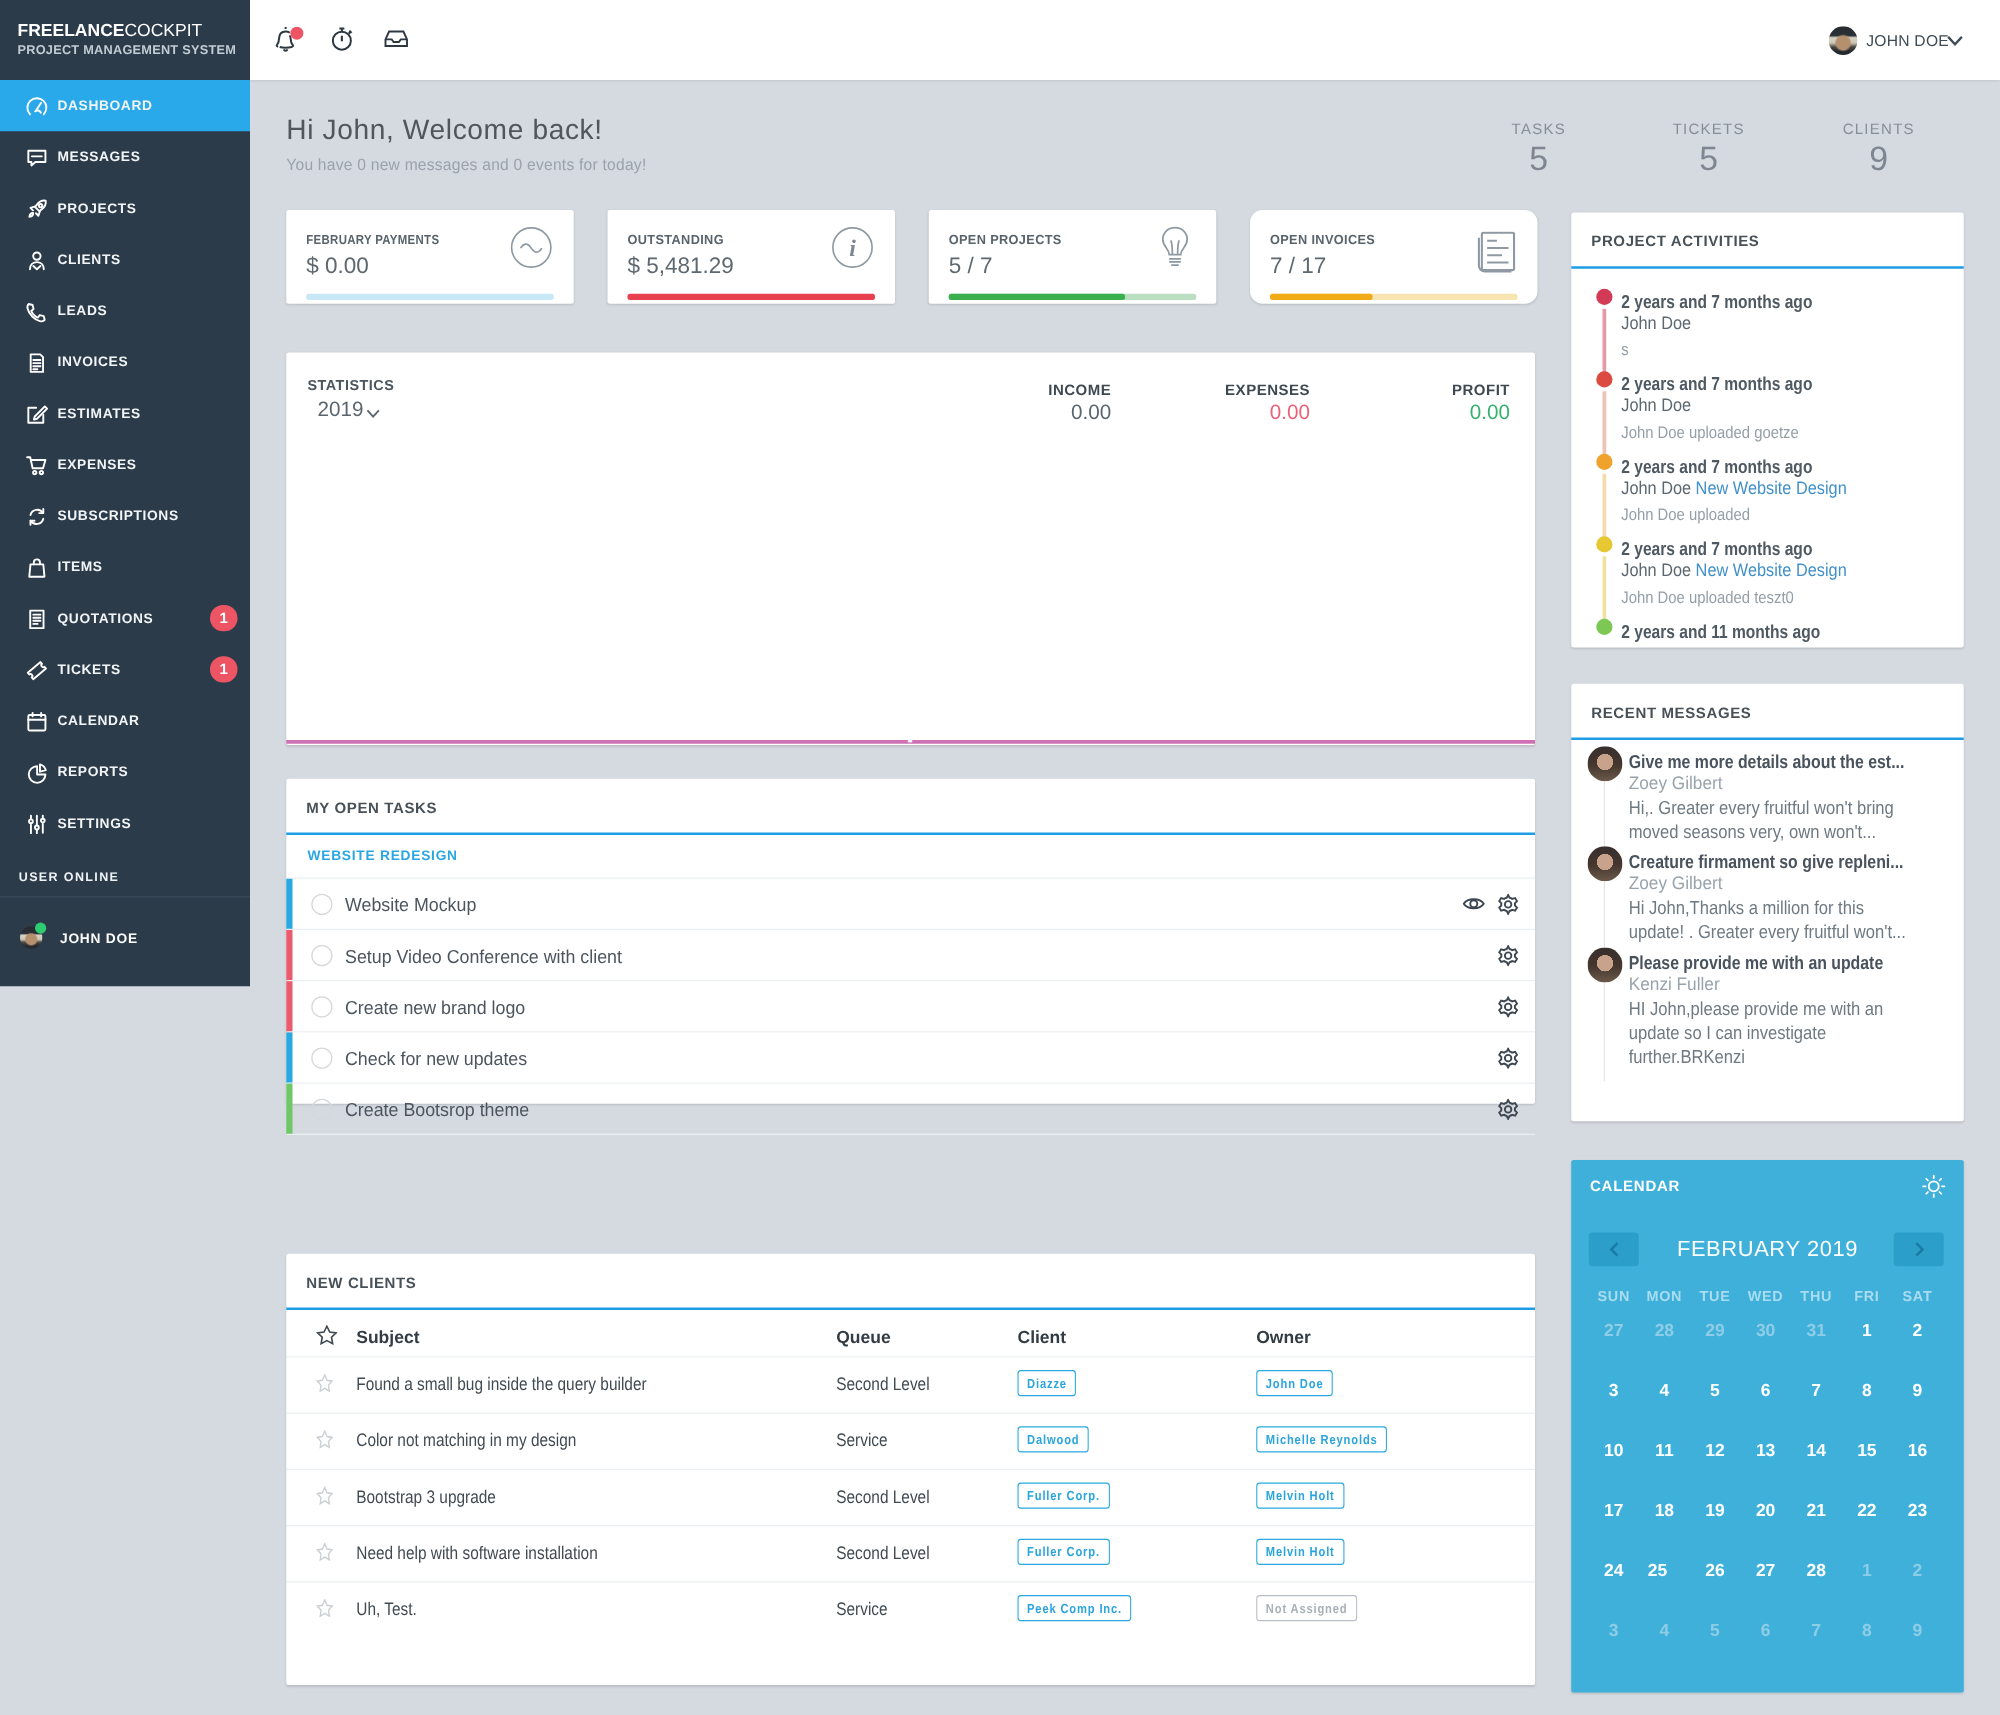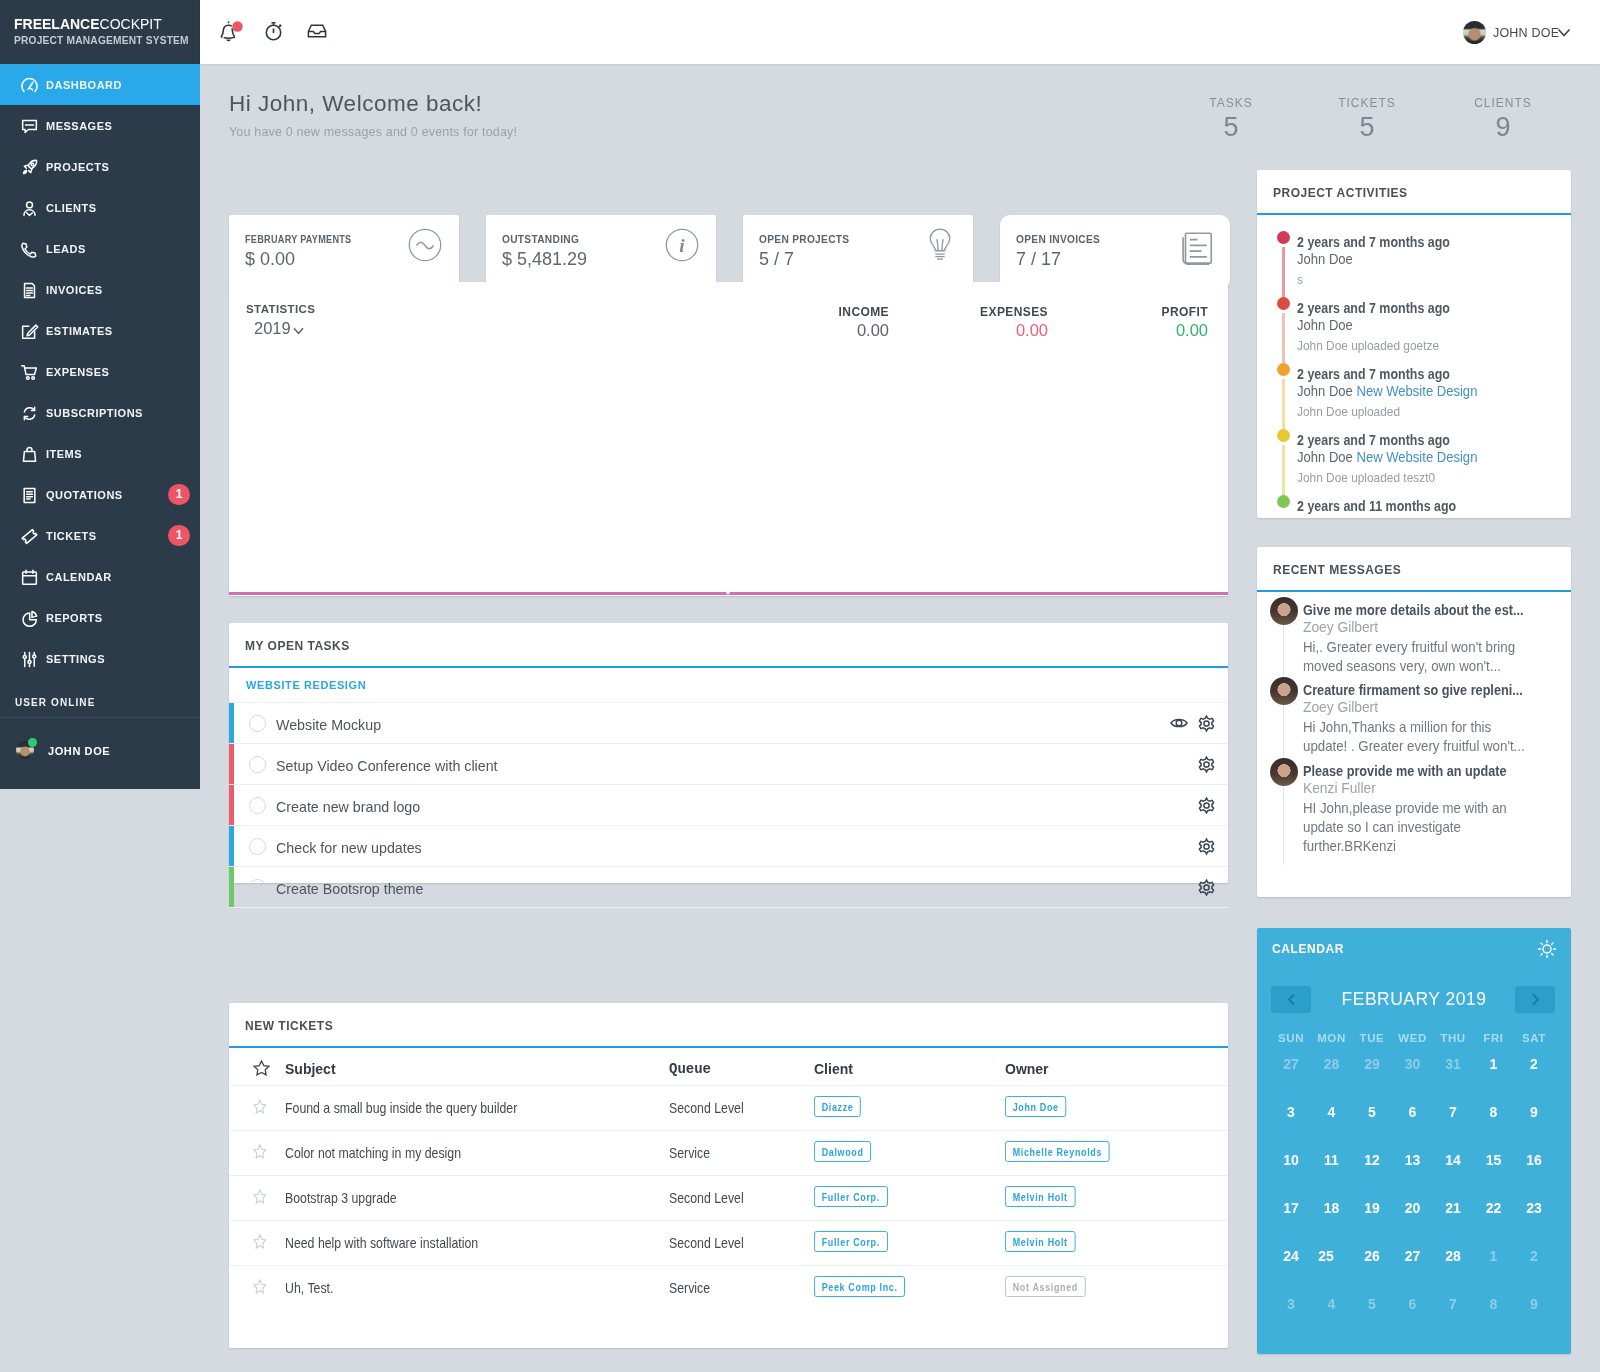--- a/index.html
+++ b/index.html
@@ -28,21 +28,21 @@
 .panel { position:absolute; background:#fff; border-radius:2px; box-shadow:0 1px 2px rgba(0,0,0,.12); }
 .phead { position:absolute; left:16px; top:16px; color:#485058; font-size:12px; font-weight:bold; letter-spacing:0.5px; }
 .pline { position:absolute; left:0; top:43px; width:100%; height:2px; background:#1e9de4; }
 
 #greet1 { position:absolute; left:229px; top:91px; color:#51565b; font-size:22.5px; letter-spacing:0.5px; }
 #greet2 { position:absolute; left:229px; top:124px; color:#9aa2ab; font-size:13px; letter-spacing:0.2px; transform:scaleX(0.96); transform-origin:0 50%; }
 .topstat { position:absolute; top:96px; text-align:center; color:#868f98; }
 .topstat .lb { font-size:12px; letter-spacing:1px; }
 .topstat .nm { font-size:27px; margin-top:2px; color:#7e8791; }
 
-.card { position:absolute; top:168px; width:230px; height:75px; background:#fff; border-radius:2px; box-shadow:0 1px 2px rgba(0,0,0,.12);margin-top:47px; }
+.card { position:absolute; top:168px; width:230px; height:75px; background:#fff; border-radius:2px; box-shadow:0 1px 2px rgba(0,0,0,.12); }
 .card .lb { position:absolute; left:16px; top:18px; color:#59636c; font-size:10.5px; font-weight:bold; letter-spacing:.3px; transform:scaleX(0.97); transform-origin:0 50%; white-space:nowrap; }
 .card .vl { position:absolute; left:16px; top:34px; color:#5e6870; font-size:18px; white-space:nowrap; }
 .card .bar { position:absolute; left:16px; top:67px; height:5px; width:198px; border-radius:2px; }
 .card .cic { position:absolute; right:17px; top:13px; width:34px; height:34px; }
 
 .trow { position:absolute; left:0; width:999px; height:41px; border-top:1px solid #ecEFf1; }
 .trow .cbar { position:absolute; left:0; top:0; width:5px; height:41px; }
 .trow .circ { position:absolute; left:20px; top:12px; width:17px; height:17px; border:1.5px solid #d4d8db; border-radius:50%; }
 .trow .tt { position:absolute; left:47px; top:13px; color:#4c555e; font-size:15px; transform:scaleX(0.95); transform-origin:0 50%; white-space:nowrap; }
 
@@ -362,28 +362,28 @@
         <svg style="position:absolute;right:13px;top:12px;" width="17" height="17" viewBox="0 0 17 17">
           <path d="M8.5 1 L9.6 3.2 A5.6 5.6 0 0 1 11.7 4.1 L14.1 3.4 L15.6 5.9 L13.9 7.6 A5.6 5.6 0 0 1 13.9 9.4 L15.6 11.1 L14.1 13.6 L11.7 12.9 A5.6 5.6 0 0 1 9.6 13.8 L8.5 16 L7.4 13.8 A5.6 5.6 0 0 1 5.3 12.9 L2.9 13.6 L1.4 11.1 L3.1 9.4 A5.6 5.6 0 0 1 3.1 7.6 L1.4 5.9 L2.9 3.4 L5.3 4.1 A5.6 5.6 0 0 1 7.4 3.2 Z" fill="none" stroke="#3c4752" stroke-width="1.5"></path>
           <circle cx="8.5" cy="8.5" r="2.6" fill="none" stroke="#3c4752" stroke-width="1.5"></circle>
         </svg>
       </div>
       <div class="rsep" style="top:284px;"></div>
     </div>
 </div>
 
 <div class="panel" style="left:229px;top:1003px;width:999px;height:345px;">
-  <div class="phead">NEW TICKETS</div>
+  <div class="phead">NEW CLIENTS</div>
   <div class="pline"></div>
   <div id="tickets">
       <div class="hrow" style="left:24px;top:57px;"><svg width="17" height="16" viewBox="0 0 17 16">
           <path d="M8.5 1 L10.8 5.6 L15.9 6.3 L12.2 9.8 L13.1 14.9 L8.5 12.5 L3.9 14.9 L4.8 9.8 L1.1 6.3 L6.2 5.6 Z" fill="none" stroke="#3f4952" stroke-width="1.3"></path>
         </svg></div>
       <div class="hrow" style="left:56px;top:58px;">Subject</div>
-      <div class="hrow" style="left:440px;top:58px;font-family:Liberation Mono, monospace;">Queue</div>
+      <div class="hrow" style="left:440px;top:58px;">Queue</div>
       <div class="hrow" style="left:585px;top:58px;">Client</div>
       <div class="hrow" style="left:776px;top:58px;">Owner</div>
       <div class="rsep" style="top:82px;"></div>
       <div class="drow star" style="left:24px;top:96px;"><svg width="16" height="15" viewBox="0 0 17 16">
           <path d="M8.5 1 L10.8 5.6 L15.9 6.3 L12.2 9.8 L13.1 14.9 L8.5 12.5 L3.9 14.9 L4.8 9.8 L1.1 6.3 L6.2 5.6 Z" fill="none" stroke="#c9cfd4" stroke-width="1.3"></path>
         </svg></div>
       <div class="drow" style="left:56px;top:97px;">Found a small bug inside the query builder</div>
       <div class="drow" style="left:440px;top:97px;">Second Level</div>
       <div class="drow" style="left:585px;top:93px;"><span class="tbadge">Diazze</span></div>
       <div class="drow" style="left:776px;top:93px;"><span class="tbadge">John Doe</span></div>

